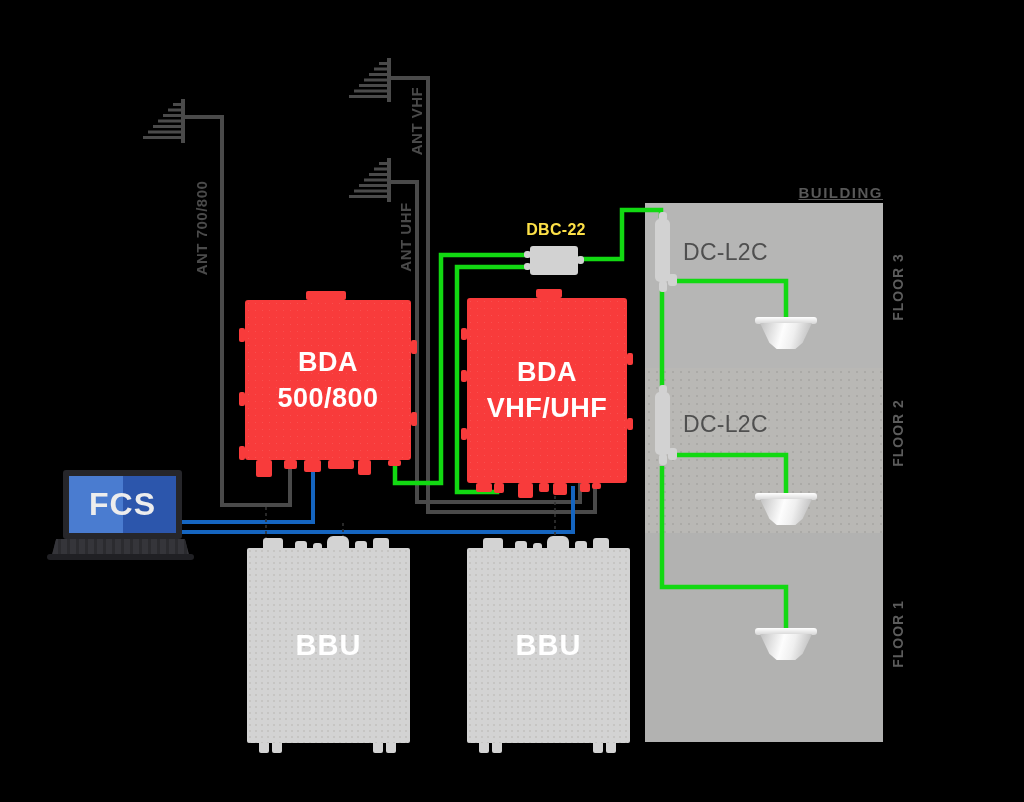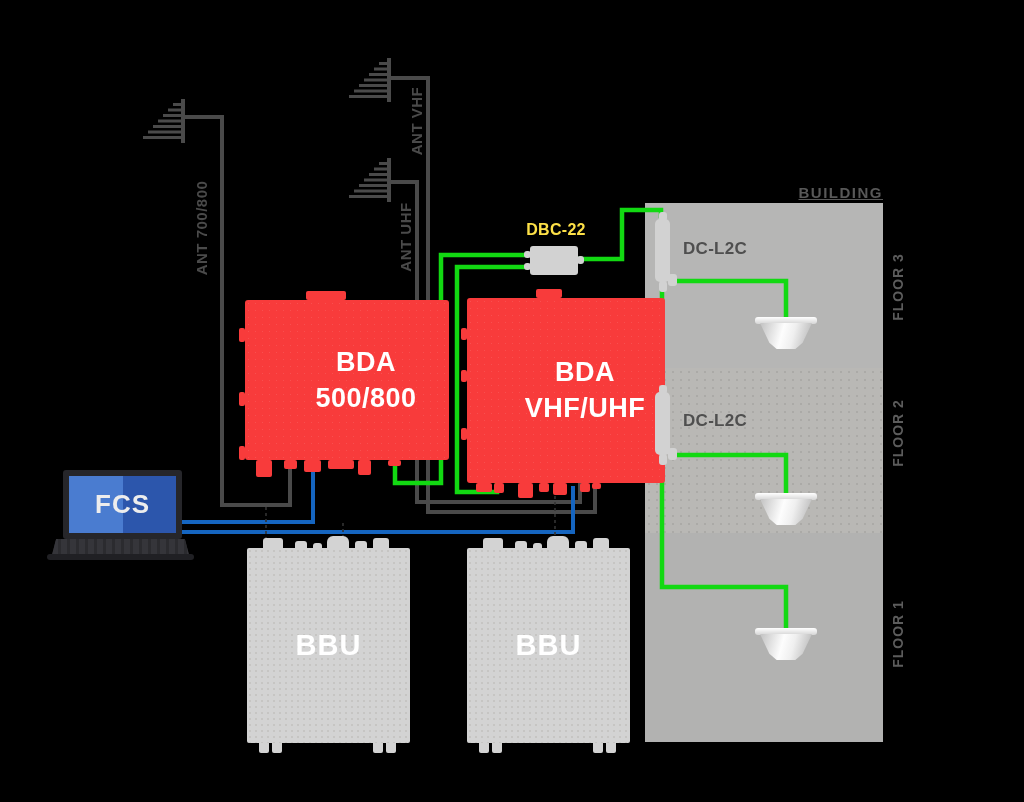--- a/index.html
+++ b/index.html
@@ -24,51 +24,51 @@
   svg.wires{position:absolute;left:0;top:0;z-index:3;}
   .cable{fill:none;stroke:#4a4a4a;stroke-width:4;}
   .rf{fill:none;stroke:#12d912;stroke-width:4.5;}
   .ctl{fill:none;stroke:#1565c0;stroke-width:4;}
   .dash{fill:none;stroke:#333;stroke-width:1.6;stroke-dasharray:3 3;}
   .antbar{fill:#4a4a4a;}
 
   
   .bda{position:absolute;z-index:4;background:#f83b3b;border-radius:3px;
        background-image:radial-gradient(rgba(255,255,255,.10) .8px,transparent 1px);background-size:7px 7px;
-       display:flex;flex-direction:column;align-items:center;justify-content:center;gap:9px;padding-left:38px;}
+       display:flex;flex-direction:column;align-items:center;justify-content:center;gap:9px;}
   .bda span{color:#fff;font-weight:bold;font-size:27px;line-height:1;letter-spacing:.5px;}
   .tab{position:absolute;background:#f83b3b;border-radius:2px;}
 
   
   .bbu{position:absolute;z-index:4;background:#d3d3d3;border-radius:2px;
        background-image:radial-gradient(#c6c5c3 .8px,transparent .9px);background-size:6px 6px;
        display:flex;align-items:center;justify-content:center;}
   .bbu span{color:#fff;font-weight:bold;font-size:29px;letter-spacing:1px;}
   .gtab{position:absolute;background:#d3d3d3;border-radius:3px 3px 0 0;}
   .gfoot{position:absolute;background:#d3d3d3;border-radius:0 0 2px 2px;}
 
   
   .comp{position:absolute;z-index:4;background:#d2d2d2;border-radius:3px;}
-  .comp-label{position:absolute;z-index:5;font-weight:bold;font-size:17px;color:#4f4f4f;letter-spacing:.3px;}
+  .comp-label{position:absolute;z-index:5;font-weight:normal;font-size:23px;color:#4f4f4f;letter-spacing:.3px;}
   .dbc-label{position:absolute;z-index:5;font-weight:bold;font-size:16px;color:#fde047;
              width:100px;text-align:center;letter-spacing:.3px;}
 
   
   .dome{position:absolute;z-index:4;width:62px;}
   .dome-disc{height:7px;border-radius:3px;background:linear-gradient(#ffffff,#d5d5d5);}
   .dome-bowl{width:52px;height:26px;margin:-1px auto 0;
              background:linear-gradient(105deg,#c7c7c7 4%,#fdfdfd 42%,#efefef 62%,#b7b7b7 96%);
              clip-path:polygon(0 0,100% 0,82% 76%,68% 100%,32% 100%,18% 76%);}
 
   
   .lap-screen{position:absolute;left:63px;top:470px;width:119px;height:69px;z-index:4;
               background:#26262a;border-radius:3px;display:flex;align-items:center;justify-content:center;}
   .lap-display{width:107px;height:57px;display:flex;align-items:center;justify-content:center;
                background:linear-gradient(to right,#4a7cd0 0 50%,#2c56ac 50% 100%);}
-  .lap-display span{color:#ededed;font-weight:bold;font-size:26px;letter-spacing:1px;}
+  .lap-display span{color:#ededed;font-weight:bold;font-size:32px;letter-spacing:1px;}
   .lap-deck{position:absolute;left:52px;top:539px;width:137px;height:16px;z-index:4;background:#2b2b2f;
             clip-path:polygon(3% 0,97% 0,100% 100%,0 100%);
             background-image:repeating-linear-gradient(90deg,#35353a 0 6px,#2b2b2f 6px 9px);}
   .lap-lip{position:absolute;left:47px;top:554px;width:147px;height:6px;z-index:4;
            background:#202024;border-radius:3px;}
 </style>
 </head>
 <body>
 
 <div class="stage">

